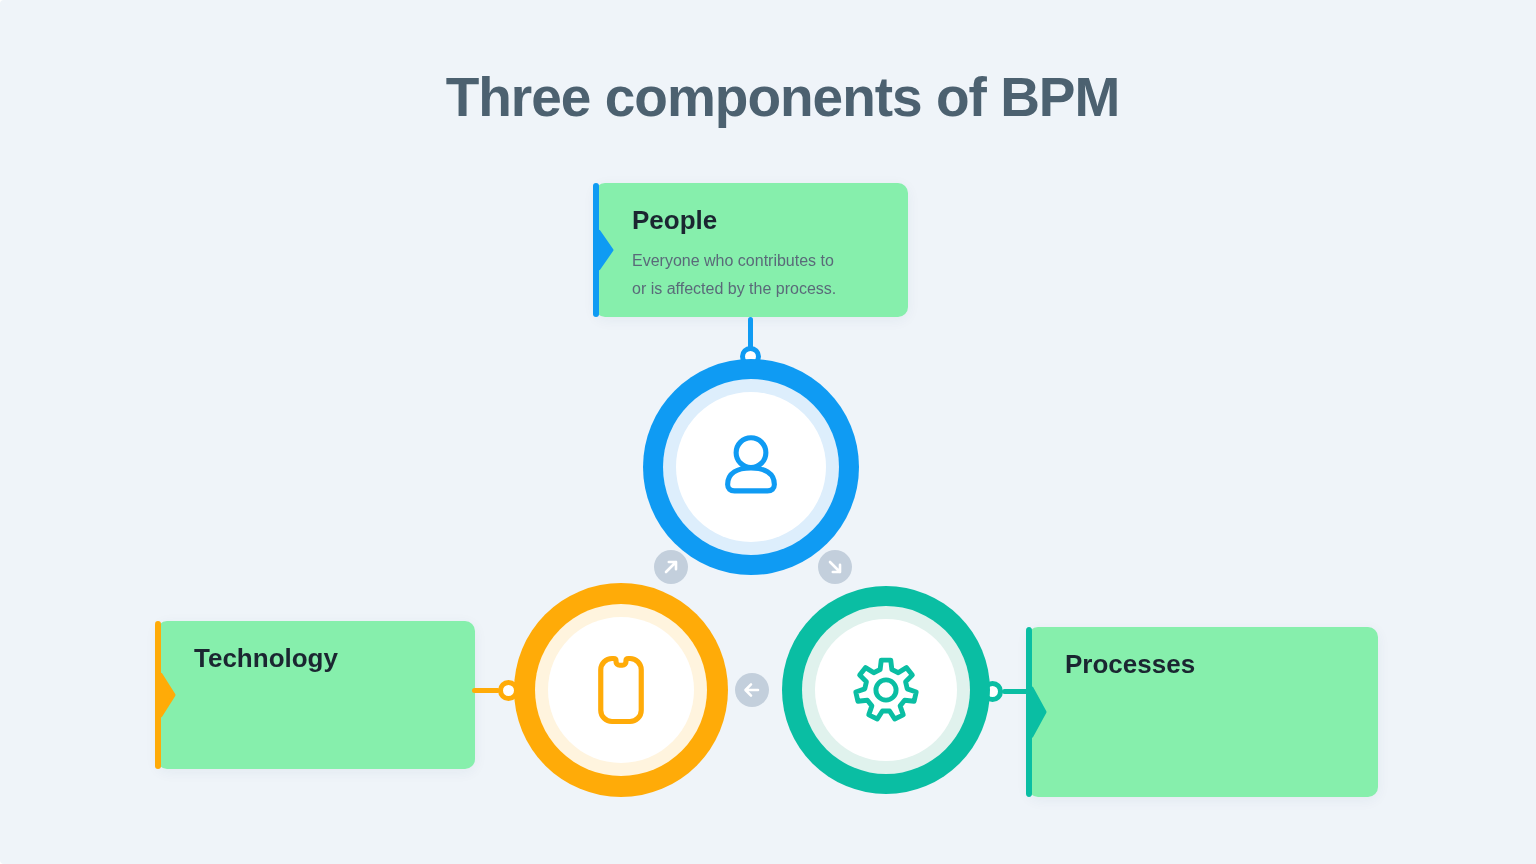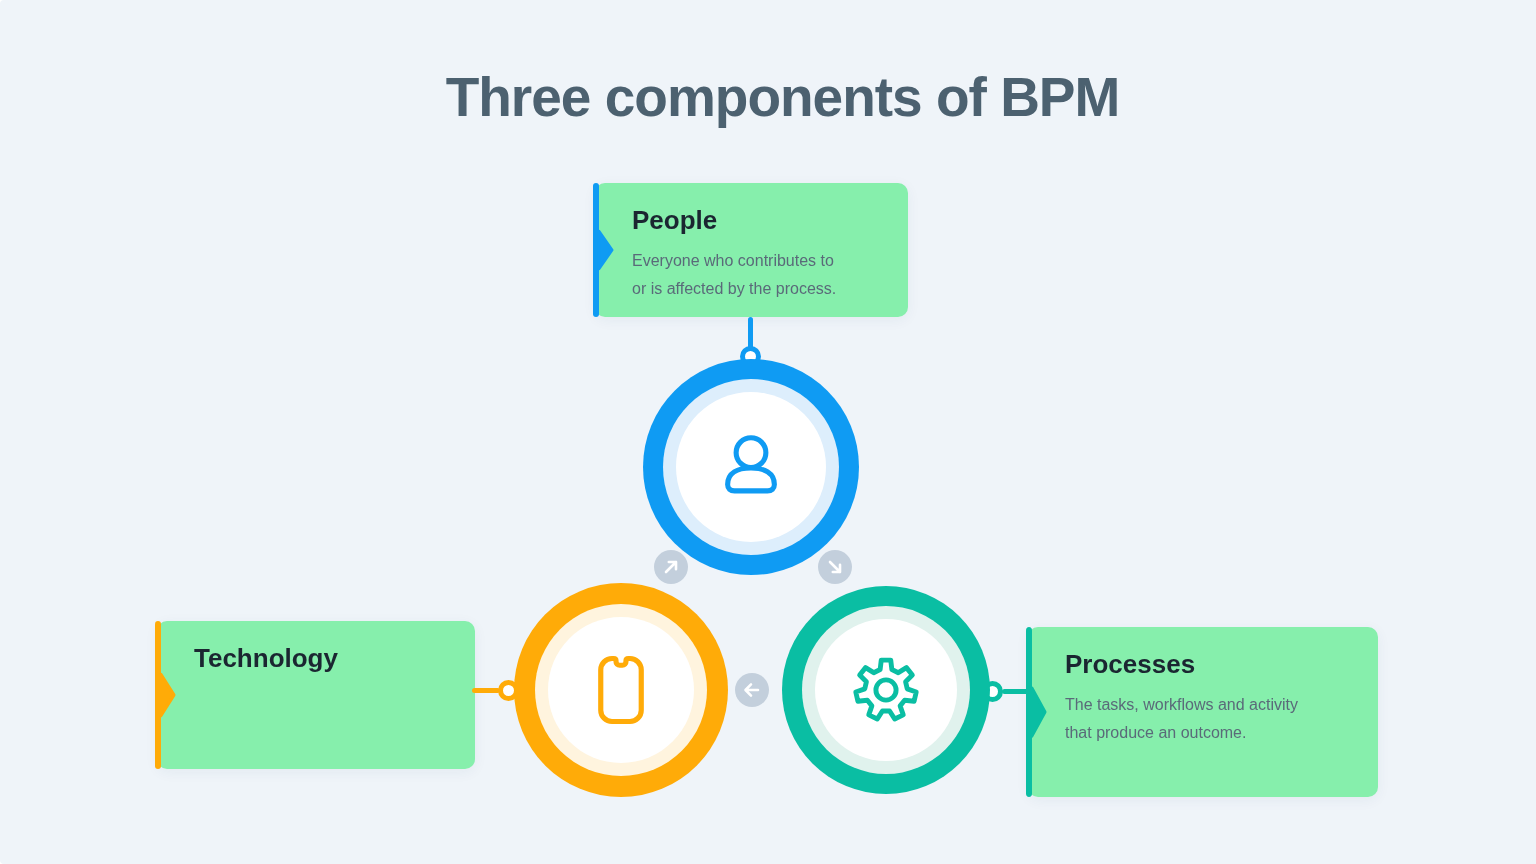--- a/index.html
+++ b/index.html
@@ -81,22 +81,20 @@
     </div>
   </div>
 
   <div class="card card-processes">
     <svg class="accent" style="color:var(--teal,#0ABEA3)" viewBox="0 0 22 136" preserveAspectRatio="none">
       <rect x="0" y="0" width="6" height="136" rx="3" fill="currentColor"></rect>
       <path d="M6 49 L19 68 L6 87 Z" fill="currentColor" stroke="currentColor" stroke-width="3" stroke-linejoin="round"></path>
     </svg>
     <div class="card-inner">
       <div class="card-title">Processes</div>
-      <div class="card-desc">The tasks, workflows and activity
-that produce an outcome.</div>
     </div>
   </div>
 
   <div class="link link-people"></div>
   <div class="node-dot dot-people"></div>
   <div class="link link-technology"></div>
   <div class="node-dot dot-technology"></div>
   <div class="link link-processes"></div>
   <div class="node-dot dot-processes"></div>
 

